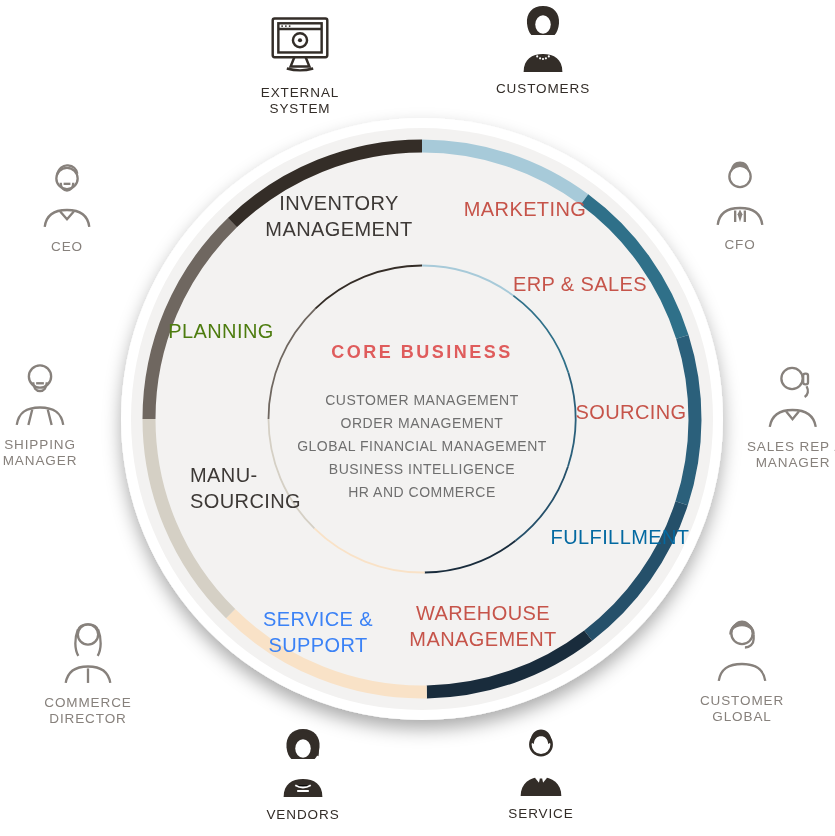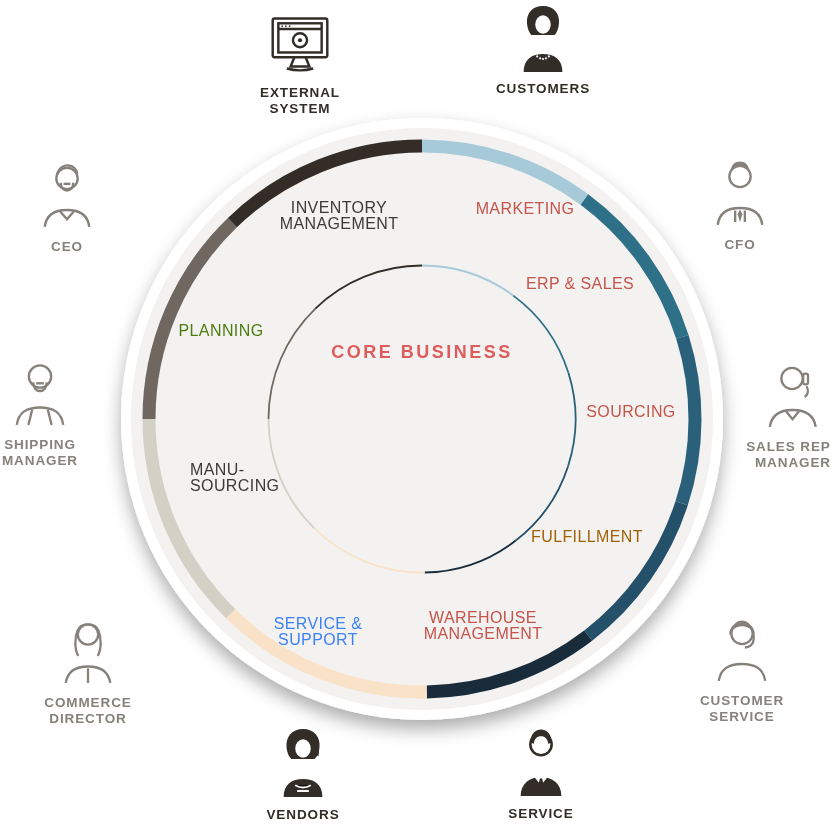--- a/index.html
+++ b/index.html
@@ -4,41 +4,41 @@
 <style>
   html,body{margin:0;padding:0;background:#ffffff;}
   .stage{
     position:relative;width:835px;height:836px;overflow:hidden;
     font-family:"Liberation Sans", sans-serif;
   }
   svg.disc{position:absolute;left:0;top:0;}
   
   .seg-label{
     position:absolute;transform:translate(-50%,-50%);
-    font-size:16px;line-height:16px;letter-spacing:.4px;
+    font-size:20px;line-height:26px;letter-spacing:.4px;
     white-space:pre-line;text-align:center;
   }
   .seg-label.no-center{transform:none;text-align:left;}
   
   .core{
     position:absolute;left:422px;top:336px;transform:translateX(-50%);
     text-align:center;white-space:nowrap;
   }
   .core-title{
     font-size:18px;font-weight:bold;letter-spacing:2.5px;line-height:32px;
   }
   .core-items{margin-top:21px;}
   .core-item{font-size:14px;line-height:23px;letter-spacing:.5px;}
   
   .persona{
     position:absolute;width:120px;text-align:center;
   }
   .persona-icon{display:flex;justify-content:center;align-items:flex-end;height:72px;}
   .persona-label{
-    margin-top:9px;font-size:13.5px;line-height:16px;font-weight:bold;
+    margin-top:9px;font-size:13.5px;line-height:16px;font-weight:normal;
     letter-spacing:.9px;white-space:pre-line;
   }
 </style>
 </head>
 <body>
 
 <div class="stage">
 
   <svg class="disc" width="835" height="836" viewBox="0 0 835 836">
     <defs>
@@ -70,31 +70,38 @@
         <path d="M 268.50 419.00 A 153.5 153.5 0 0 1 315.37 308.58" stroke="#6f6760" stroke-width="1.8" fill="none"></path>
         <path d="M 315.37 308.58 A 153.5 153.5 0 0 1 422.00 265.50" stroke="#342d27" stroke-width="1.8" fill="none"></path>
       </g>
   </svg>
 
   <div class="seg-label dark" style="left: 339px; top: 216px; color: rgb(61, 57, 54);">INVENTORY
 MANAGEMENT</div>
   <div class="seg-label red" style="left: 485px; top: 209px; color: rgb(198, 84, 74); margin-left: 40px;">MARKETING</div>
   <div class="seg-label red" style="left: 580px; top: 284px; color: rgb(198, 84, 74);">ERP &amp; SALES</div>
   <div class="seg-label red" style="left: 631px; top: 412px; color: rgb(198, 84, 74);">SOURCING</div>
-  <div class="seg-label red" style="left: 587px; top: 537px; color: #a16207;">FULFILLMENT</div>
+  <div class="seg-label red" style="left: 620px; top: 537px; color: #0369a1;">FULFILLMENT</div>
   <div class="seg-label red" style="left: 483px; top: 626px; color: rgb(198, 84, 74);">WAREHOUSE
 MANAGEMENT</div>
   <div class="seg-label dark" style="left: 318px; top: 632px; color: #3b82f6;">SERVICE &amp;
 SUPPORT</div>
   <div class="seg-label dark no-center" style="left: 190px; top: 462px; color: rgb(61, 57, 54);">MANU-
 SOURCING</div>
   <div class="seg-label dark" style="left: 221px; top: 331px; color: #4d7c0f;">PLANNING</div>
 
   <div class="core">
     <div class="core-title" style="color: rgb(223, 92, 92);">CORE BUSINESS</div>
+    <div class="core-items">
+      <div class="core-item" style="color: rgb(111, 111, 111);">CUSTOMER MANAGEMENT</div>
+      <div class="core-item" style="color: rgb(111, 111, 111);">ORDER MANAGEMENT</div>
+      <div class="core-item" style="color: rgb(111, 111, 111);">GLOBAL FINANCIAL MANAGEMENT</div>
+      <div class="core-item" style="color: rgb(111, 111, 111);">BUSINESS INTELLIGENCE</div>
+      <div class="core-item" style="color: rgb(111, 111, 111);">HR AND COMMERCE</div>
+    </div>
   </div>
 
   <div class="persona dark" style="left: 240px; top: 4px; color: rgb(51, 45, 40);">
     <div class="persona-icon">
       <svg width="64" height="64" viewBox="0 0 68 64" fill="none" stroke="currentColor" stroke-width="2.6">
         <rect x="5" y="5" width="58" height="41" rx="2"></rect>
         <rect x="11" y="10" width="46" height="31"></rect>
         <line x1="11" y1="16" x2="57" y2="16"></line>
         <circle cx="15" cy="13" r="1" fill="currentColor" stroke="none"></circle>
         <circle cx="19" cy="13" r="1" fill="currentColor" stroke="none"></circle>
@@ -198,21 +205,21 @@
     <div class="persona-icon">
       <svg width="62" height="72" viewBox="0 0 64 72" fill="none" stroke="currentColor" stroke-width="2.4">
         <circle cx="32" cy="21" r="11"></circle>
         <path fill="currentColor" stroke="none" d="M22 18c1-7.5 5.5-10.5 10-10.5s9 3 10 10.5c-3-3.5-6.3-4.5-10-4.5s-7 1-10 4.5z"></path>
         <path d="M20 22a12 12 0 0 1 24 0"></path>
         <path d="M44 22v5c0 5-4 8.5-9 8.5"></path>
         <path d="M8 70c2-13 10.5-17.5 24-17.5S54 57 56 70"></path>
       </svg>
     </div>
     <div class="persona-label">CUSTOMER
-SERVICE</div>
+GLOBAL</div>
   </div>
 
   <div class="persona dark" style="left: 243px; top: 726px; color: rgb(51, 45, 40);">
     <div class="persona-icon">
       <svg width="62" height="72" viewBox="0 0 64 72">
         <path fill="currentColor" d="M32 2c-11.5 0-18 8-17 19 .5 5.5 2.5 9.5 5 12h24c2.5-2.5 4.5-6.5 5-12 1-11-5.5-19-17-19z"></path>
         <ellipse cx="32" cy="22" rx="8" ry="9.5" fill="#fff"></ellipse>
         <path fill="currentColor" d="M32 4.5c-7 0-11 5-11 11 0 2 .3 3.8.8 5.2C24 14.5 27 12 32 12s8 2.5 10.2 8.7c.5-1.4.8-3.2.8-5.2 0-6-4-11-11-11z"></path>
         <path fill="currentColor" d="M46 18c2 4 3 8 2 12l-4-2z"></path>
         <path fill="currentColor" d="M12 72c0-13 8.5-18.5 20-18.5S52 59 52 72z"></path>

